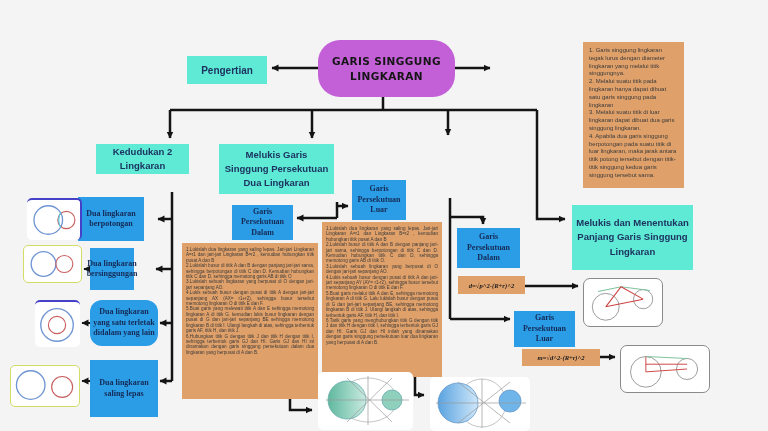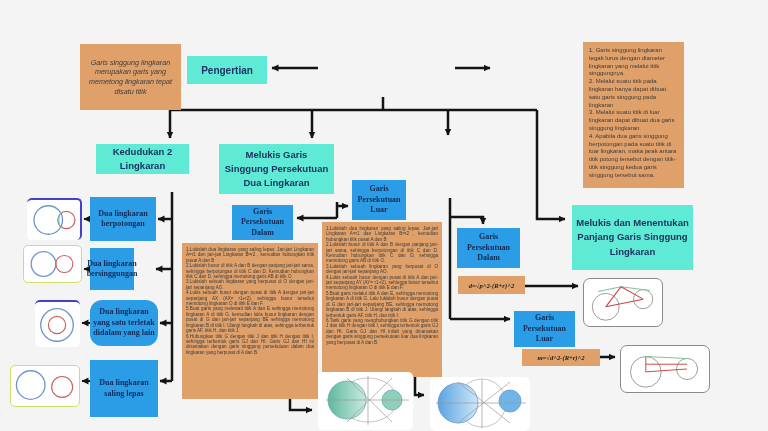--- a/index.html
+++ b/index.html
@@ -61,29 +61,29 @@
       <path d="M450,198 L450,319"></path>
       <path d="M450,217 L483,217 L483,224" marker-end="url(#ah)"></path>
       <path d="M450,319 L510,319" marker-end="url(#ah)"></path>
       <path d="M525,286 L578,286" marker-end="url(#ah)"></path>
       <path d="M600,357 L615,357" marker-end="url(#ah)"></path>
       <path d="M290,399 L290,410 L312,410" marker-end="url(#ah)"></path>
       <path d="M415,377 L415,395 L424,395" marker-end="url(#ah)"></path>
     </g>
   </svg>
 
-  <div class="box orange def" style="left:80px;top:44px;width:101px;height:66px;">Garis singgung lingkaran merupakan garis yang memetong lingkaran tepat disatu titik</div>
   <div class="box lb small" style="left:187px;top:56px;width:80px;height:28px;">Pengertian</div>
+  <div class="box purple" style="left:318px;top:40px;width:137px;height:57px;padding:4px 10px;">GARIS SINGGUNG LINGKARAN</div>
   <div class="box orange rules" style="left:583px;top:42px;width:101px;height:146px;">1. Garis singgung lingkaran tegak lurus dengan diameter lingkaran yang melalui titik singgungnya.
 2. Melalui suatu titik pada lingkaran hanya dapat dibuat satu garis singgung pada lingkaran
 3. Melalui suatu titik di luar lingkaran dapat dibuat dua garis singgung lingkaran.
 4. Apabila dua garis singgung berpotongan pada suatu titik di luar lingkaran, maka jarak antara titik potong tersebut dengan titik-titik singgung kedua garis singgung tersebut sama.</div>
 
   <div class="box lb title" style="left:96px;top:144px;width:93px;height:30px;">Kedudukan 2 Lingkaran</div>
-  <div class="box bl" style="left:90px;top:197px;width:66px;height:44px;">Dua lingkaran berpotongan</div>
+  <div class="box bl" style="left:78px;top:197px;width:66px;height:44px;">Dua lingkaran berpotongan</div>
   <div class="box bl" style="left:90px;top:248px;width:44px;height:42px;">Dua lingkaran bersinggungan</div>
   <div class="box bl" style="left:90px;top:300px;width:68px;height:46px;border-radius:12px;">Dua lingkaran yang satu terletak didalam yang lain</div>
   <div class="box bl" style="left:90px;top:360px;width:68px;height:57px;">Dua lingkaran saling lepas</div>
 
   <div class="diag" style="left:27px;top:198px;width:55px;height:42px;border-top:2px solid #4540c8;border-right:2px solid #4540c8;">
     <svg viewBox="0 0 55 42">
         <circle cx="22" cy="21" r="15" fill="none" stroke="#6f94d4" stroke-width="1.4"></circle>
         <circle cx="41" cy="21" r="9" fill="none" stroke="#c96060" stroke-width="1.2"></circle>
         <path d="M35,13 Q31,21 35,29" fill="none" stroke="#4fd0e6" stroke-width="1.2"></path>
       </svg>

